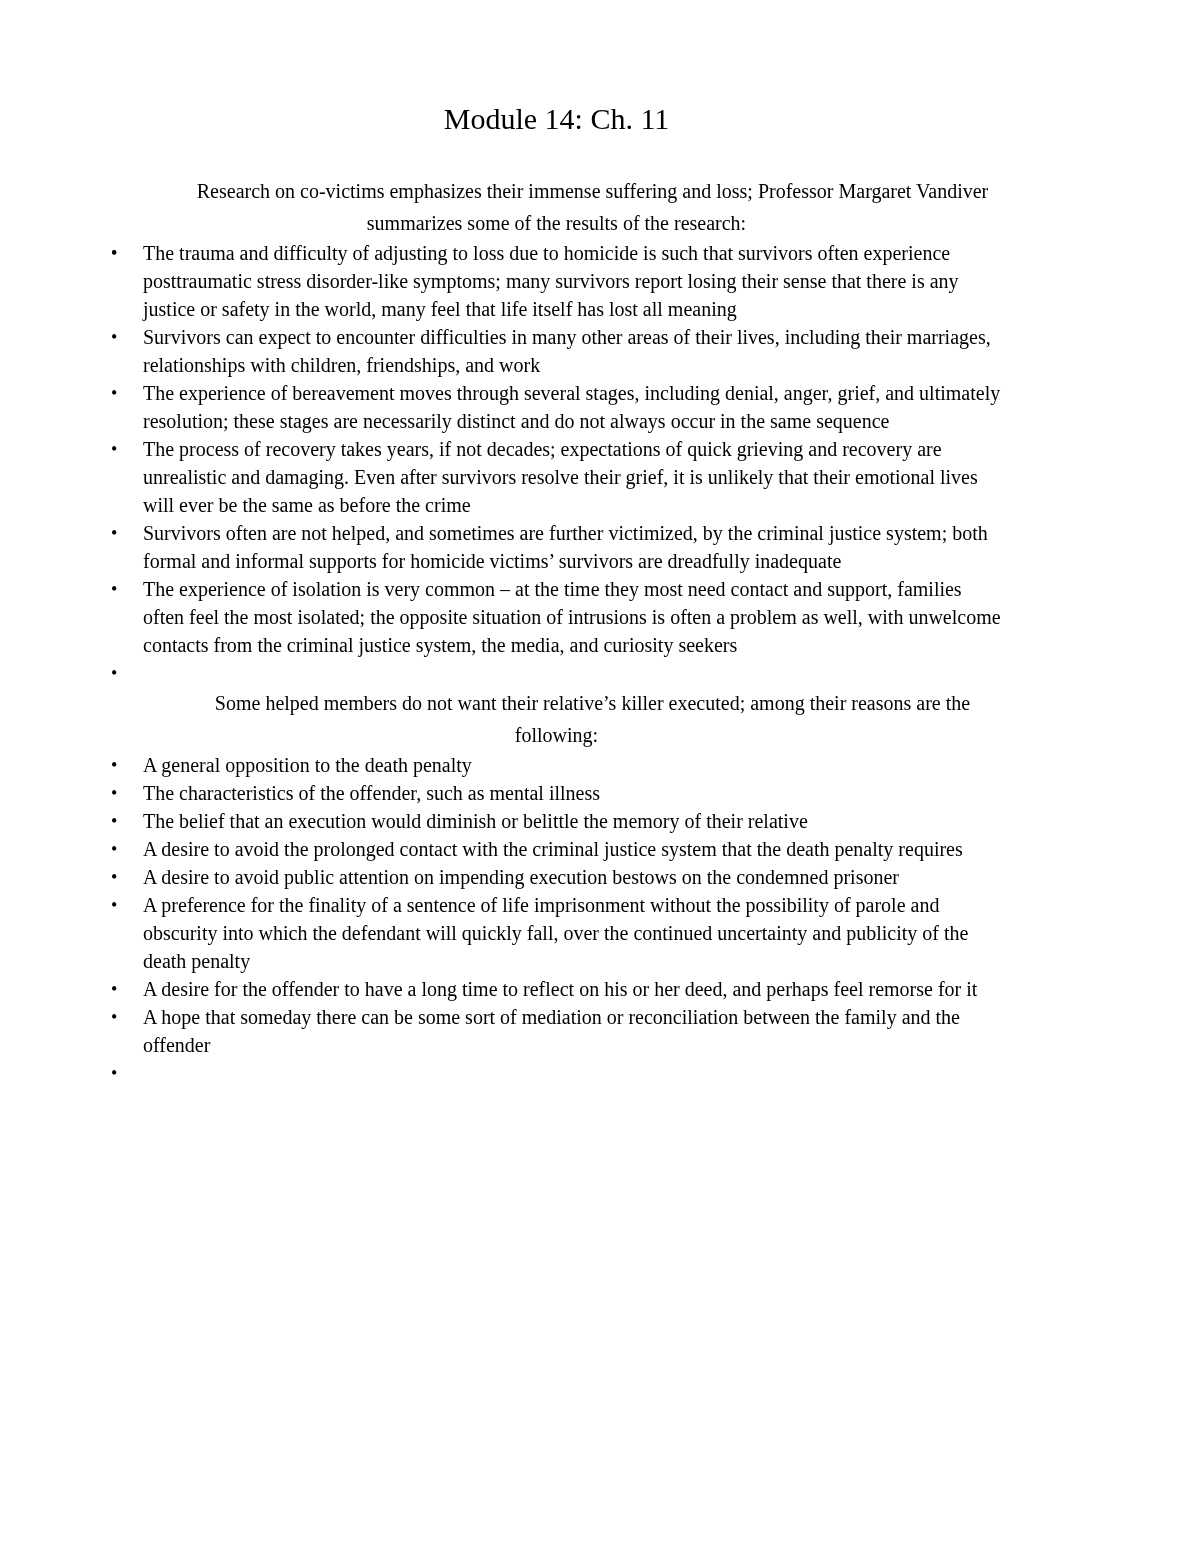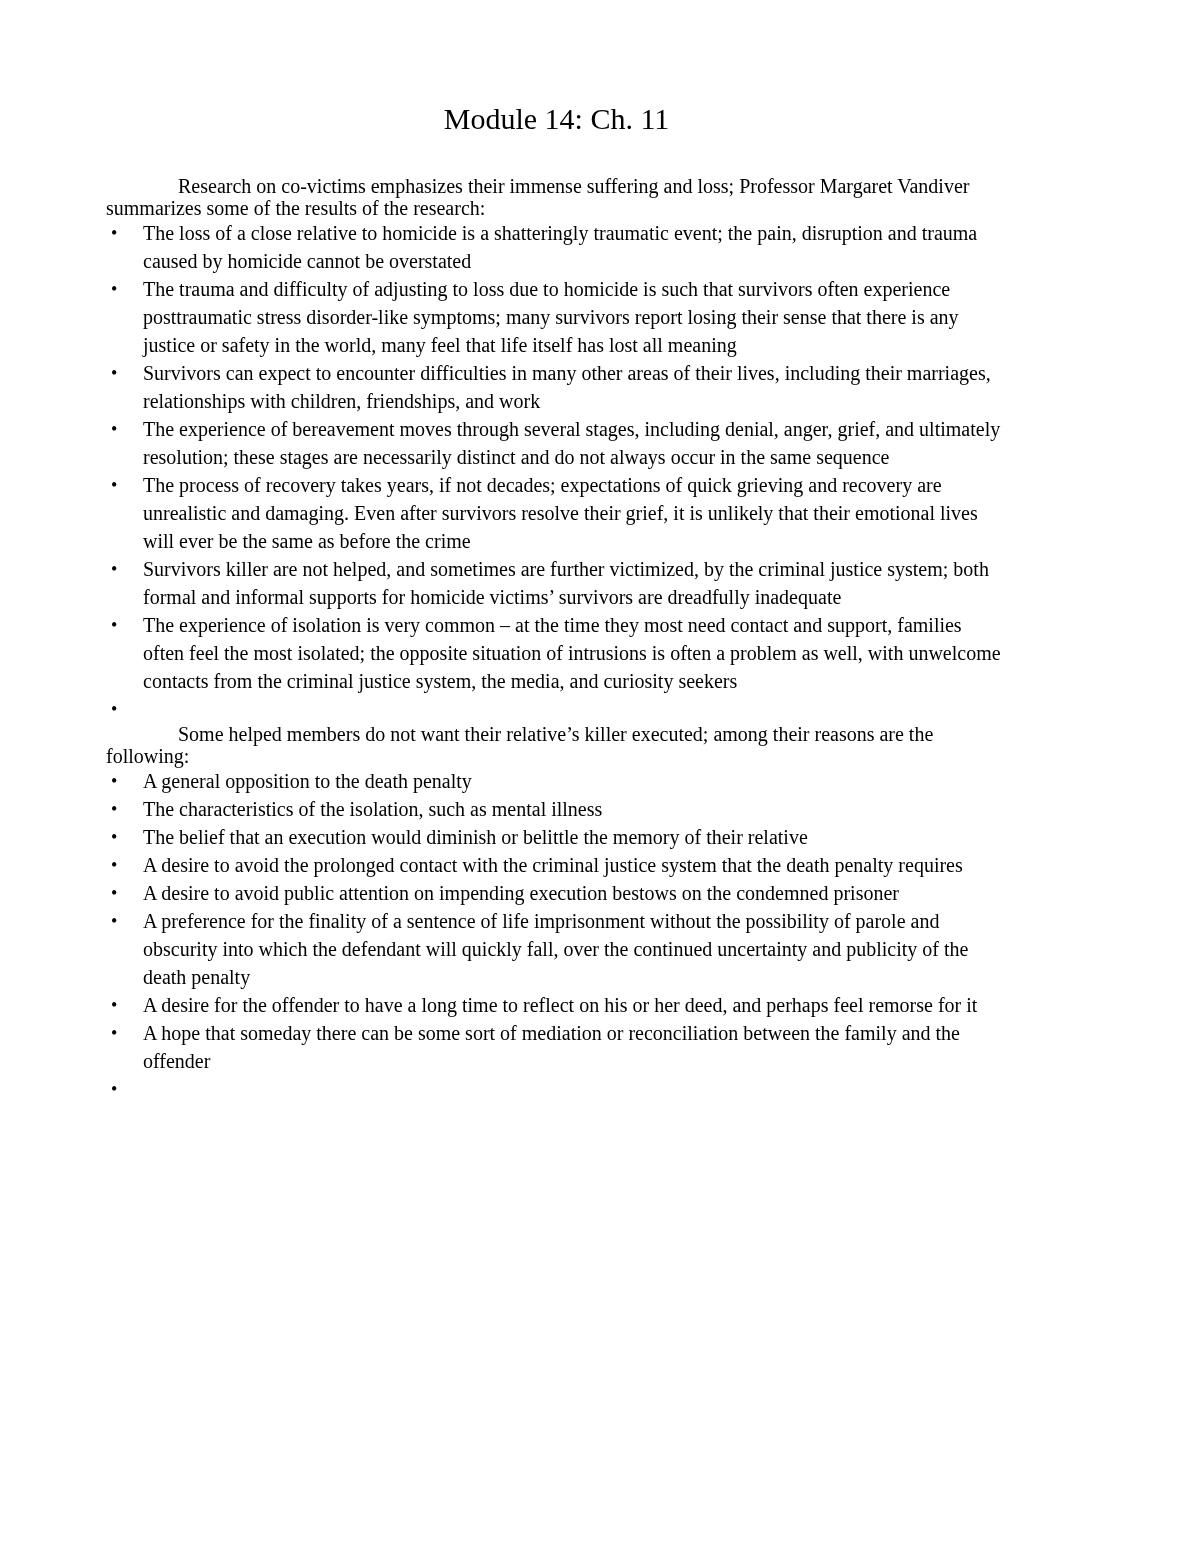--- a/index.html
+++ b/index.html
@@ -31,22 +31,23 @@
   }
   .chapter-heading {
     font-size: 20px;
     line-height: 28px;
     text-decoration: underline;
     font-weight: 400;
     margin: 0;
   }
   p.body-para {
     font-size: 20px;
-    line-height: 22px;
+    line-height: 32px;
     margin: 0;
+    text-align: center;
   }
   p.first-indent {
     text-indent: 72px;
   }
   p.gap-above {
     margin-top: 28px;
   }
   ul.bullet-list {
     list-style: none;
     margin: 0;
@@ -69,35 +70,35 @@
 <body>
 
 <div class="page">
 
   <h1 class="doc-title">Module 14: Ch. 11</h1>
 
 
   <p class="body-para first-indent">Research on co-victims emphasizes their immense suffering and loss; Professor Margaret Vandiver summarizes some of the results of the research:</p>
 
   <ul class="bullet-list">
-    <li><span class="bullet">•</span><span>The loss of a close relative to homicide is a shatteringly traumatic event; the pain, disruption and trauma caused by homicide cannot be overstated</span></li>
+    <li><span class="bullet">•</span></li>
     <li><span class="bullet">•</span><span>The trauma and difficulty of adjusting to loss due to homicide is such that survivors often experience posttraumatic stress disorder-like symptoms; many survivors report losing their sense that there is any justice or safety in the world, many feel that life itself has lost all meaning</span></li>
     <li><span class="bullet">•</span><span>Survivors can expect to encounter difficulties in many other areas of their lives, including their marriages, relationships with children, friendships, and work</span></li>
     <li><span class="bullet">•</span><span>The experience of bereavement moves through several stages, including denial, anger, grief, and ultimately resolution; these stages are necessarily distinct and do not always occur in the same sequence</span></li>
     <li><span class="bullet">•</span><span>The process of recovery takes years, if not decades; expectations of quick grieving and recovery are unrealistic and damaging. Even after survivors resolve their grief, it is unlikely that their emotional lives will ever be the same as before the crime</span></li>
-    <li><span class="bullet">•</span><span>Survivors killer are not helped, and sometimes are further victimized, by the criminal justice system; both formal and informal supports for homicide victims’ survivors are dreadfully inadequate</span></li>
+    <li><span class="bullet">•</span><span>Survivors often are not helped, and sometimes are further victimized, by the criminal justice system; both formal and informal supports for homicide victims’ survivors are dreadfully inadequate</span></li>
     <li><span class="bullet">•</span><span>The experience of isolation is very common – at the time they most need contact and support, families often feel the most isolated; the opposite situation of intrusions is often a problem as well, with unwelcome contacts from the criminal justice system, the media, and curiosity seekers</span></li>
     <li><span class="bullet">•</span></li>
   </ul>
 
   <p class="body-para first-indent gap-above">Some helped members do not want their relative’s killer executed; among their reasons are the following:</p>
 
   <ul class="bullet-list">
     <li><span class="bullet">•</span><span>A general opposition to the death penalty</span></li>
-    <li><span class="bullet">•</span><span>The characteristics of the isolation, such as mental illness</span></li>
+    <li><span class="bullet">•</span><span>The characteristics of the offender, such as mental illness</span></li>
     <li><span class="bullet">•</span><span>The belief that an execution would diminish or belittle the memory of their relative</span></li>
     <li><span class="bullet">•</span><span>A desire to avoid the prolonged contact with the criminal justice system that the death penalty requires</span></li>
     <li><span class="bullet">•</span><span>A desire to avoid public attention on impending execution bestows on the condemned prisoner</span></li>
     <li><span class="bullet">•</span><span>A preference for the finality of a sentence of life imprisonment without the possibility of parole and obscurity into which the defendant will quickly fall, over the continued uncertainty and publicity of the death penalty</span></li>
     <li><span class="bullet">•</span><span>A desire for the offender to have a long time to reflect on his or her deed, and perhaps feel remorse for it</span></li>
     <li><span class="bullet">•</span><span>A hope that someday there can be some sort of mediation or reconciliation between the family and the offender</span></li>
     <li><span class="bullet">•</span></li>
   </ul>
 
 

